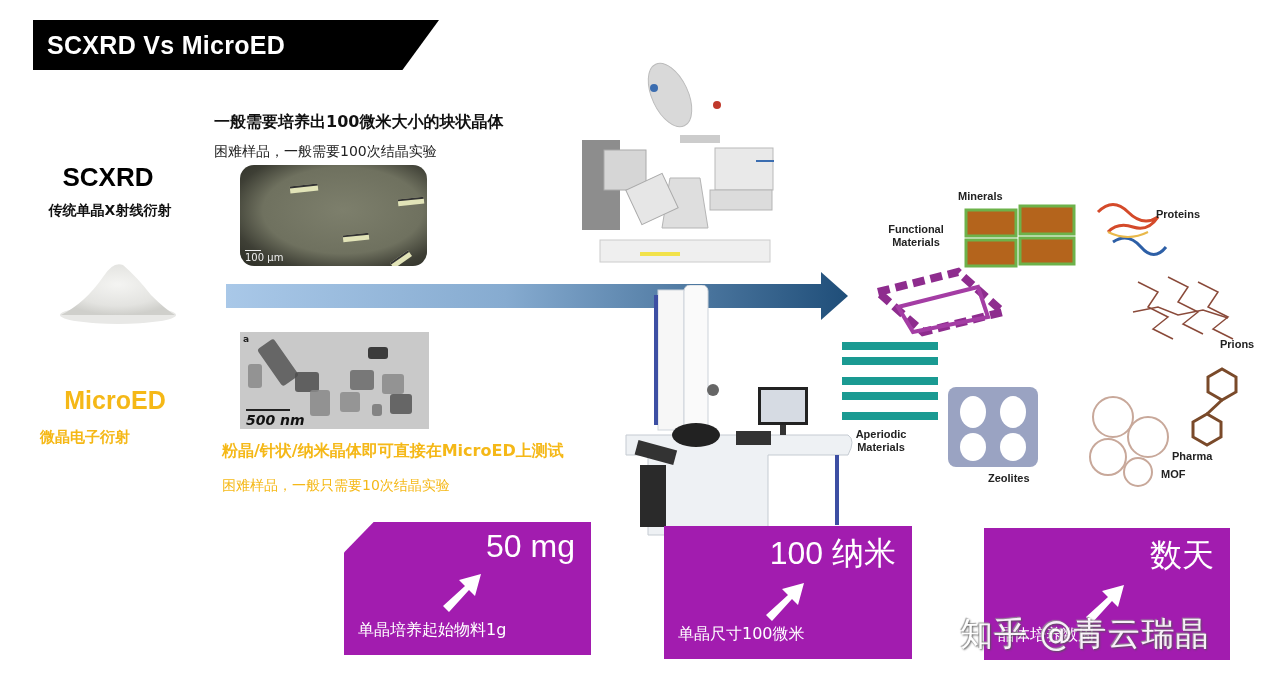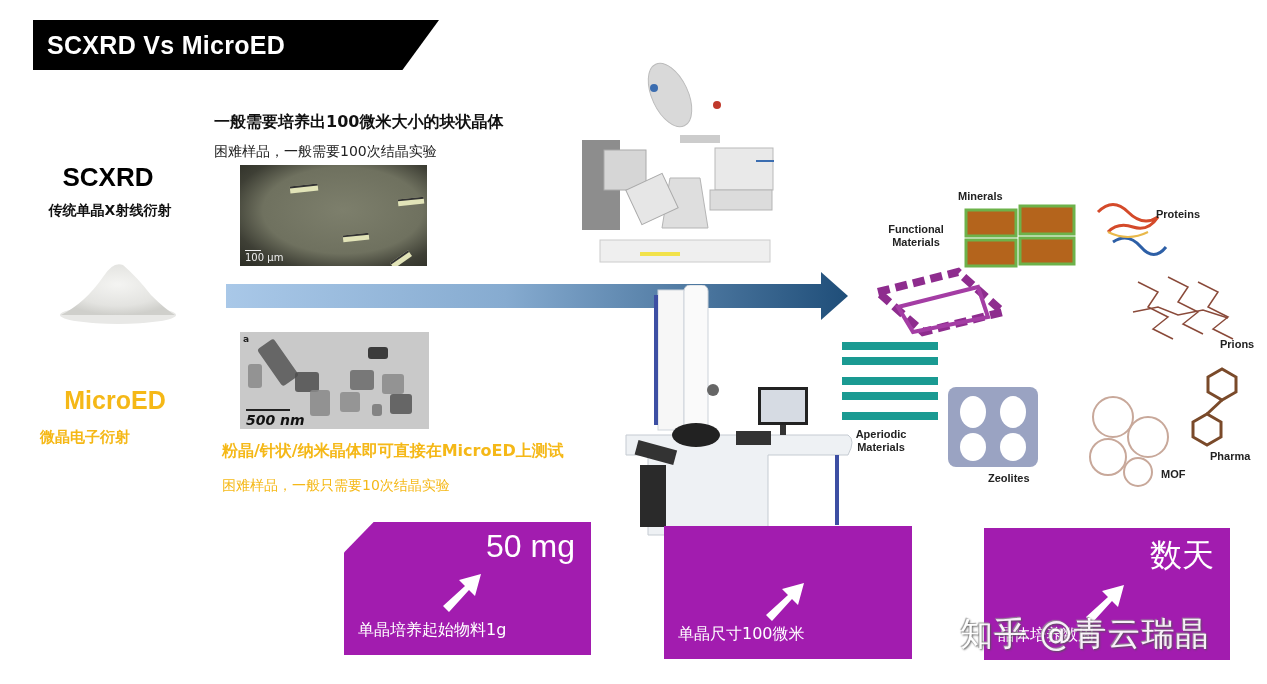--- a/index.html
+++ b/index.html
@@ -24,21 +24,21 @@
   .micro-title { position: absolute; left: 52px; top: 386px; width: 126px; text-align: center;
     font-family: "Liberation Sans", sans-serif; font-weight: bold; font-size: 25px; color: #f5b817; }
   .micro-sub { position: absolute; left: 40px; top: 428px; width: 150px; text-align: left;
     font-weight: bold; font-size: 15px; color: #f5b817; }
 
   .head1 { position: absolute; left: 214px; top: 112px; font-weight: bold; font-size: 16px; color: #111; }
   .sub1 { position: absolute; left: 214px; top: 143px; font-size: 14px; color: #222; }
 
   .crystal-img { position: absolute; left: 240px; top: 165px; width: 187px; height: 101px;
     background: radial-gradient(ellipse at 55% 45%, #7d7f6c 0%, #6f715f 55%, #3e3f35 78%, #2b2c24 100%);
-    overflow: hidden; }
+    overflow: hidden; border-radius: 14px; }
   .crystal-img .bar { position: absolute; height: 7px; background: #e2e4b8; border-top: 2px solid #333; transform: rotate(-6deg); }
   .crystal-img .scale { position: absolute; left: 5px; bottom: 3px; color: #eee; font-size: 10px; }
   .crystal-img .scale::before { content: ""; display: block; width: 16px; height: 1px; background: #eee; margin-bottom: 1px; }
 
   .tem-img { position: absolute; left: 240px; top: 332px; width: 189px; height: 97px;
     background: #c9c9c9; overflow: hidden; }
   .tem-img .blob { position: absolute; background: #6b6b6b; border-radius: 3px; opacity: 0.85; }
   .tem-img .label-a { position: absolute; left: 3px; top: 2px; font-size: 9px; font-weight: bold; color: #222; }
   .tem-img .scale { position: absolute; left: 6px; bottom: 1px; font-size: 14px; font-style: italic; font-weight: bold; color: #111; }
   .tem-img .scale::before { content: ""; display: block; width: 44px; height: 2px; background: #222; margin-bottom: 1px; }
@@ -212,32 +212,33 @@
       <line x1="384" y1="218" x2="369" y2="232"></line>
     </g>
   </svg>
   <div class="app-label" style="left:120px;top:8px;">Minerals</div>
   <div class="app-label" style="left:38px;top:41px;width:80px;">Functional Materials</div>
   <div class="app-label" style="left:318px;top:26px;">Proteins</div>
   <div class="app-label" style="left:382px;top:156px;">Prions</div>
   <div class="app-label" style="left:8px;top:246px;width:70px;">Aperiodic Materials</div>
   <div class="app-label" style="left:150px;top:290px;">Zeolites</div>
   <div class="app-label" style="left:323px;top:286px;">MOF</div>
-  <div class="app-label" style="left:372px;top:268px;text-align:right;">Pharma</div>
+  <div class="app-label" style="left:334px;top:268px;text-align:right;">Pharma</div>
 </div>
 
 <div class="stat-box box1">
   <span class="value">50 mg</span>
   <svg class="up-arrow" style="left:95px;top:50px;" viewBox="0 0 44 44">
     <polygon points="4,34 26,14 20,8 42,2 36,24 30,18 10,40" fill="#fff"></polygon>
   </svg>
   <span class="caption">单晶培养起始物料1g</span>
 </div>
 
 <div class="stat-box box2">
+  <span class="value">100 纳米</span>
   <svg class="up-arrow" style="left:98px;top:55px;" viewBox="0 0 44 44">
     <polygon points="4,34 26,14 20,8 42,2 36,24 30,18 10,40" fill="#fff"></polygon>
   </svg>
   <span class="caption">单晶尺寸100微米</span>
 </div>
 
 <div class="stat-box box3">
   <span class="value">数天</span>
   <svg class="up-arrow" style="left:98px;top:55px;" viewBox="0 0 44 44">
     <polygon points="4,34 26,14 20,8 42,2 36,24 30,18 10,40" fill="#fff"></polygon>

